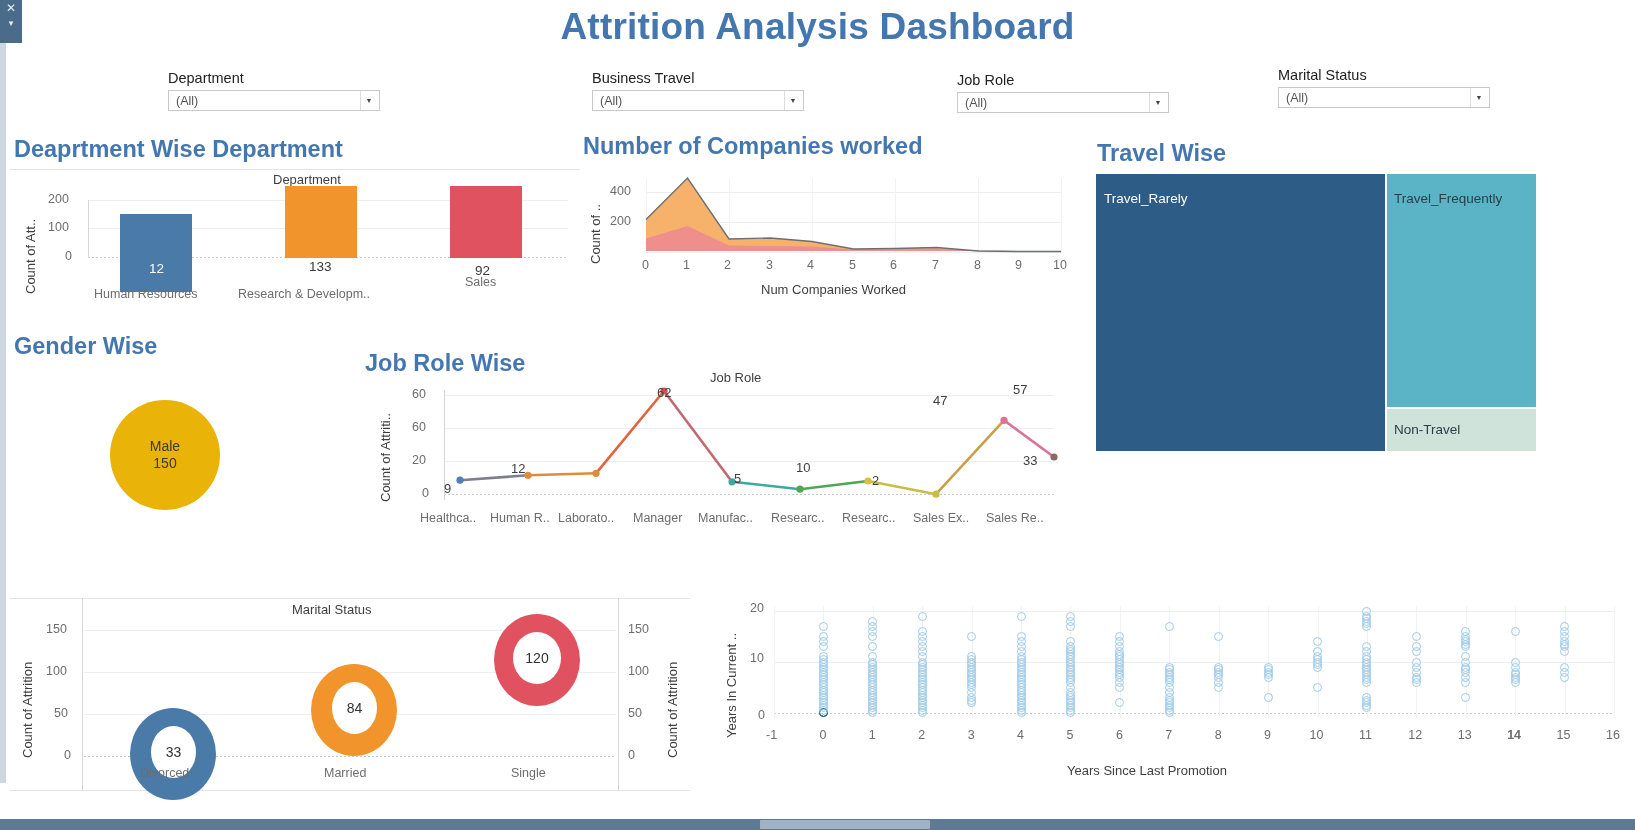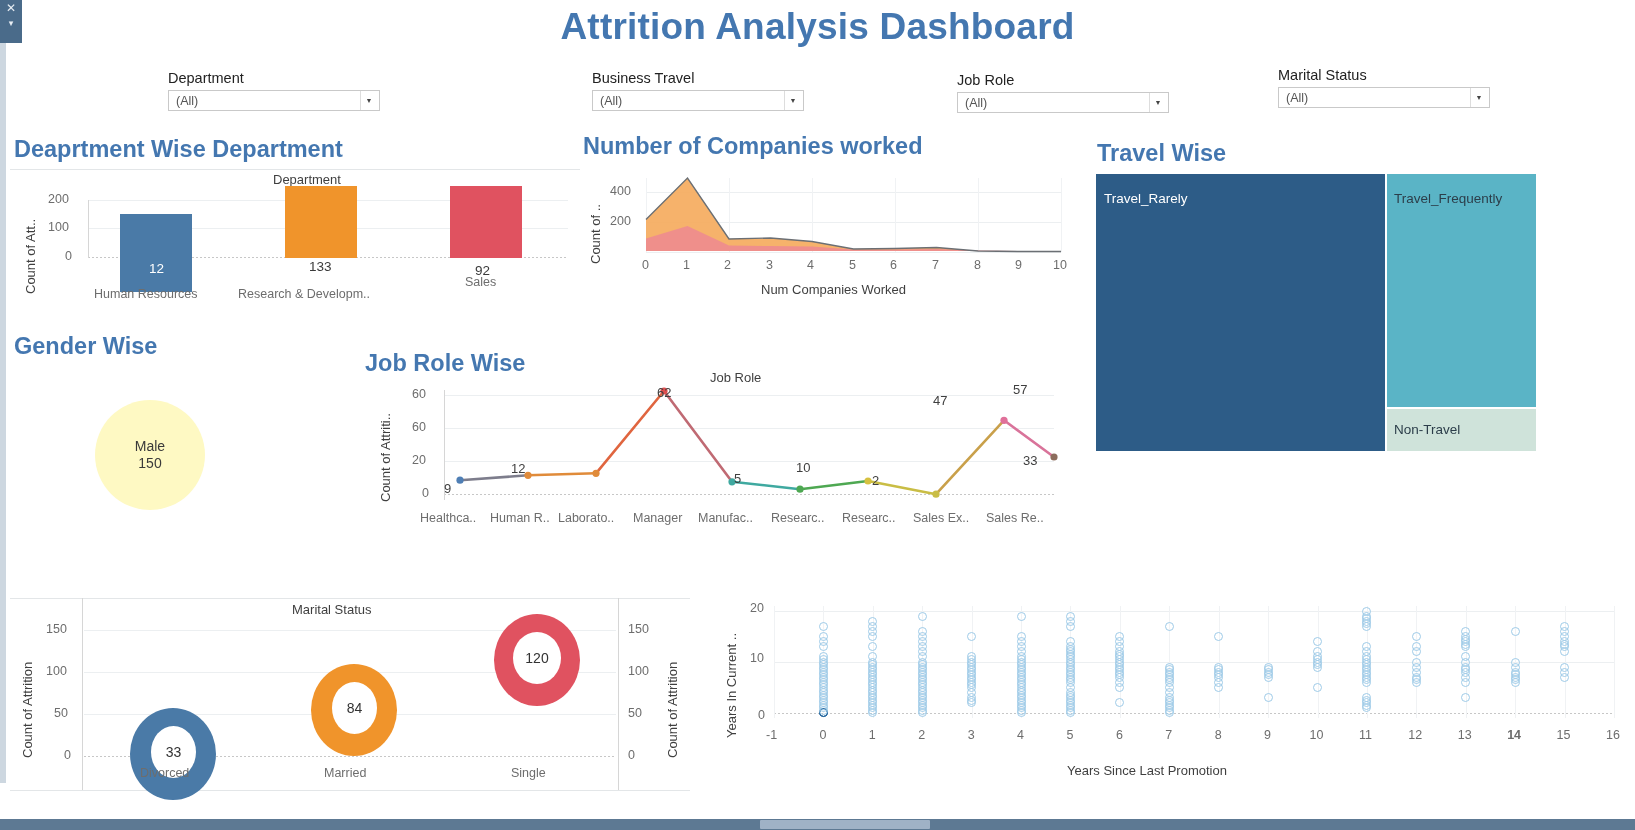--- a/index.html
+++ b/index.html
@@ -216,21 +216,21 @@
 
     <div class="tm-cell" style="left:291px; top:0; width:149px; height:233px; background:#5ab4c6;"></div>
     <div class="tm-label" style="left:298px; top:17px; color:#2c3e4a;">Travel_Frequently</div>
 
     <div class="tm-cell" style="left:291px; top:235px; width:149px; height:42px; background:#cfe3da;"></div>
     <div class="tm-label" style="left:298px; top:248px; color:#2c3e4a;">Non-Travel</div>
   </div>
 
   <div class="panel-title" style="left:14px; top:333px;">Gender Wise</div>
   <div style="position:absolute; left:10px; top:380px; width:350px; height:150px;">
-    <div class="bubble" style="left:85px; top:20px; width:110px; height:110px; background:#fef9c3;">
+    <div class="bubble" style="left:100px; top:20px; width:110px; height:110px; background:#eab308;">
       <span style="color:#3a3a3a;">Male</span>
       <span style="color:#3a3a3a;">150</span>
     </div>
   </div>
 
   <div class="panel-title" style="left:365px; top:330px;margin-top:20px;">Job Role Wise</div>
   <div style="position:absolute; left:368px; top:366px; width:700px; height:170px;">
     <div class="ax-dark" style="left:342px; top:4px;">Job Role</div>
     <div class="ax-title-v" style="left:10px; top:20px; height:116px;">Count of Attriti..</div>
     <div class="ax" style="left:44px; top:21px;">60</div>

